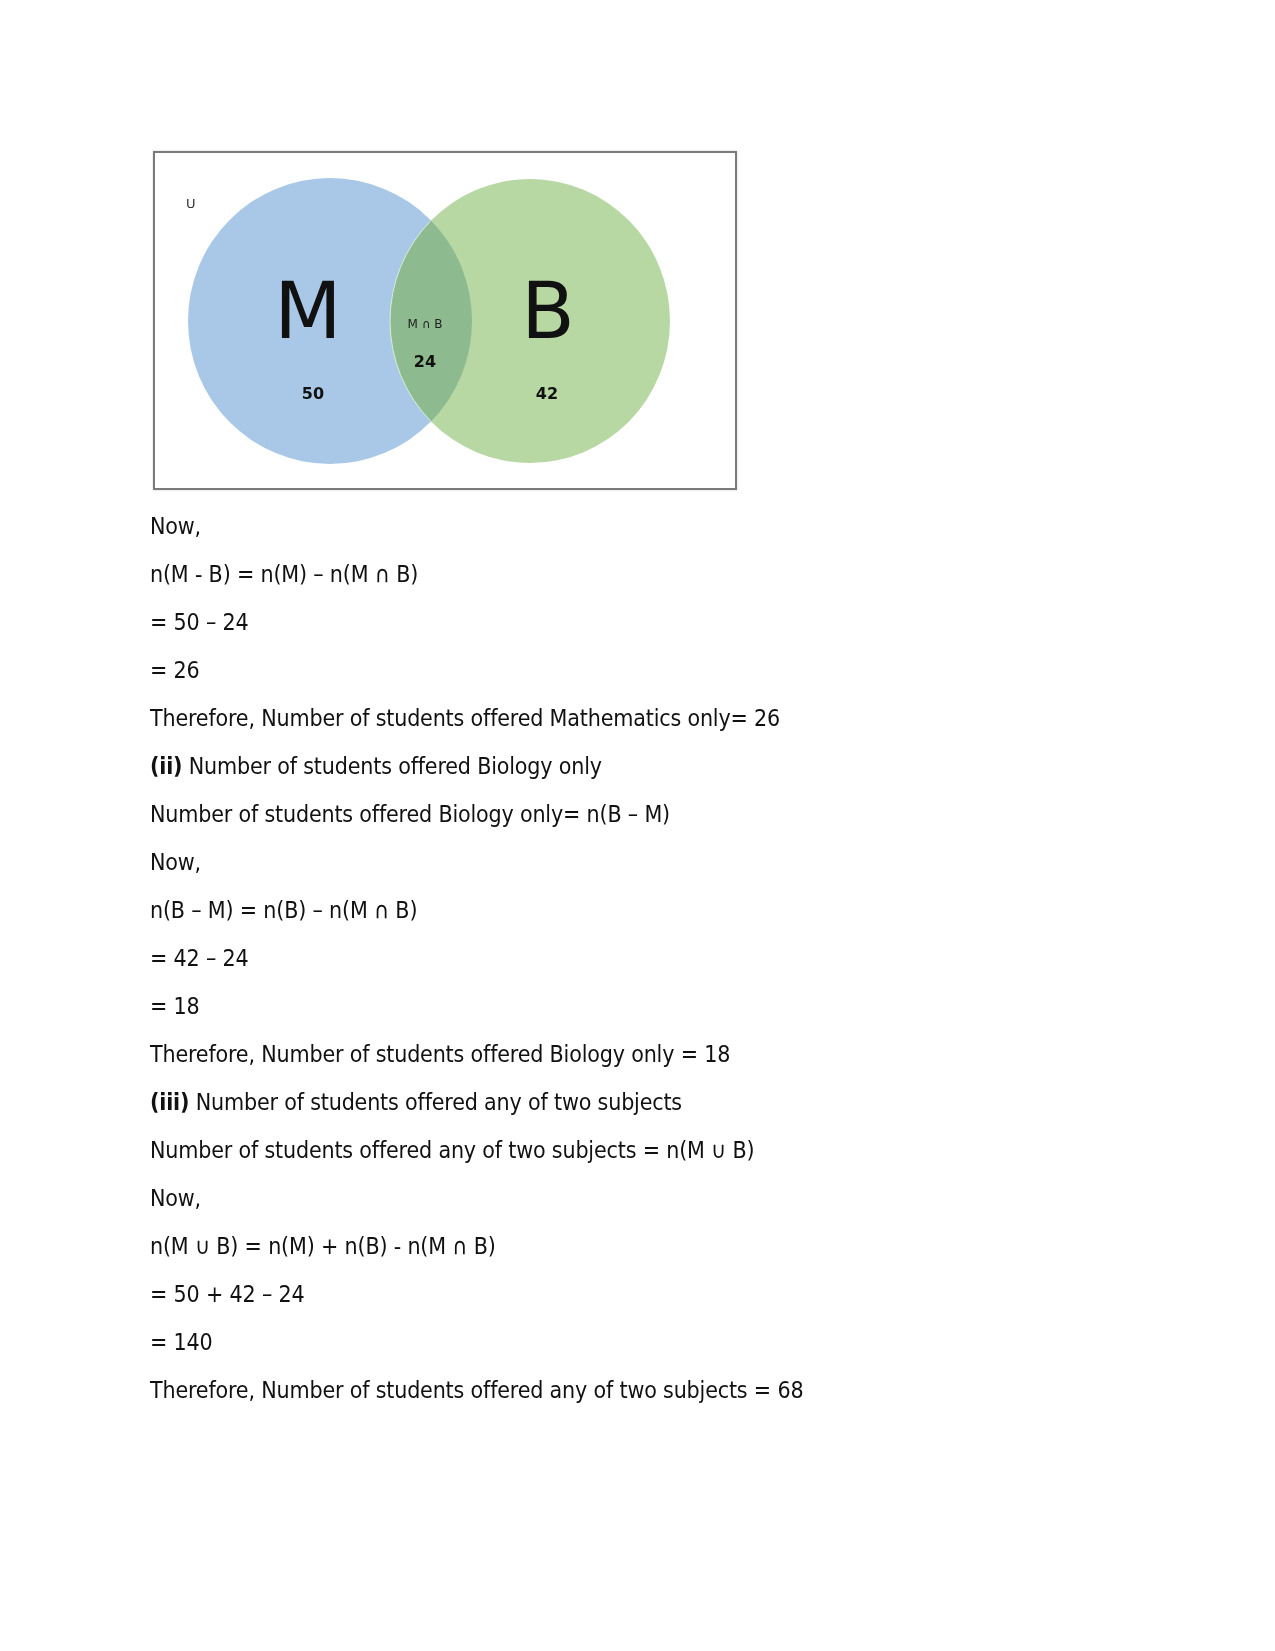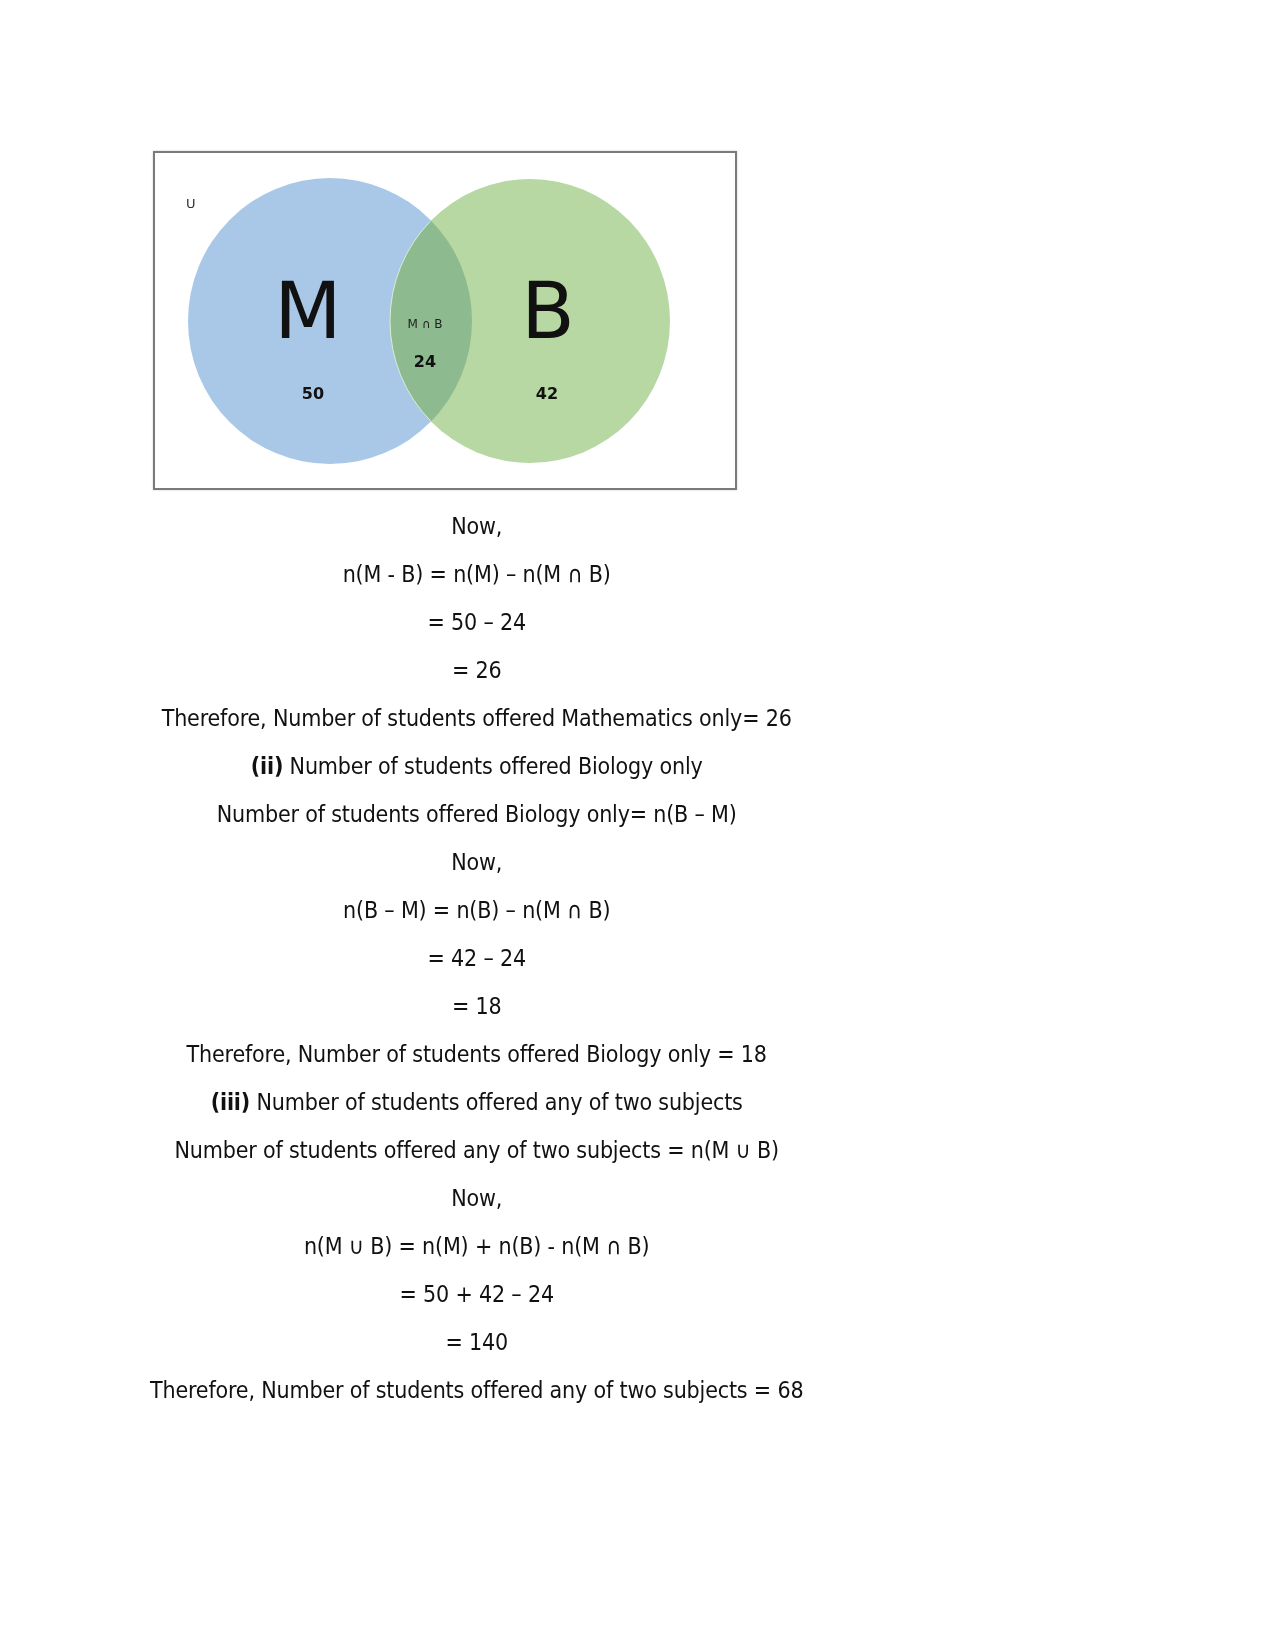--- a/index.html
+++ b/index.html
@@ -1,19 +1,19 @@
 <!DOCTYPE html>
 <html><head>
   <meta charset="utf-8">
   <style>
     html, body { margin:0; padding:0; background:#ffffff; }
     body { width:1275px; height:1651px; position:relative; overflow:hidden; font-family:"DejaVu Sans", sans-serif; color:#111; }
     .figure { position:absolute; left:153px; top:151px; width:580px; height:335px; border:2px solid #7a7a7a; background:#fff; box-shadow: 0 0 2px #ccc; }
     .figure svg { position:absolute; left:0; top:0; }
-    .lines { position:absolute; left:150px; top:514px;text-align:center; }
+    .lines { position:absolute; left:150px; top:514px; }
     .line { font-size:23px; line-height:24px; height:24px; margin-bottom:24px; white-space:nowrap; letter-spacing:-0.2px; transform: scaleX(0.9); transform-origin:left; }
     .line b { font-weight:bold; }
   </style>
 </head>
 <body>
 
 <div class="figure">
   <svg width="580" height="335" viewBox="0 0 580 335">
     <defs>
       <clipPath id="clipM">

